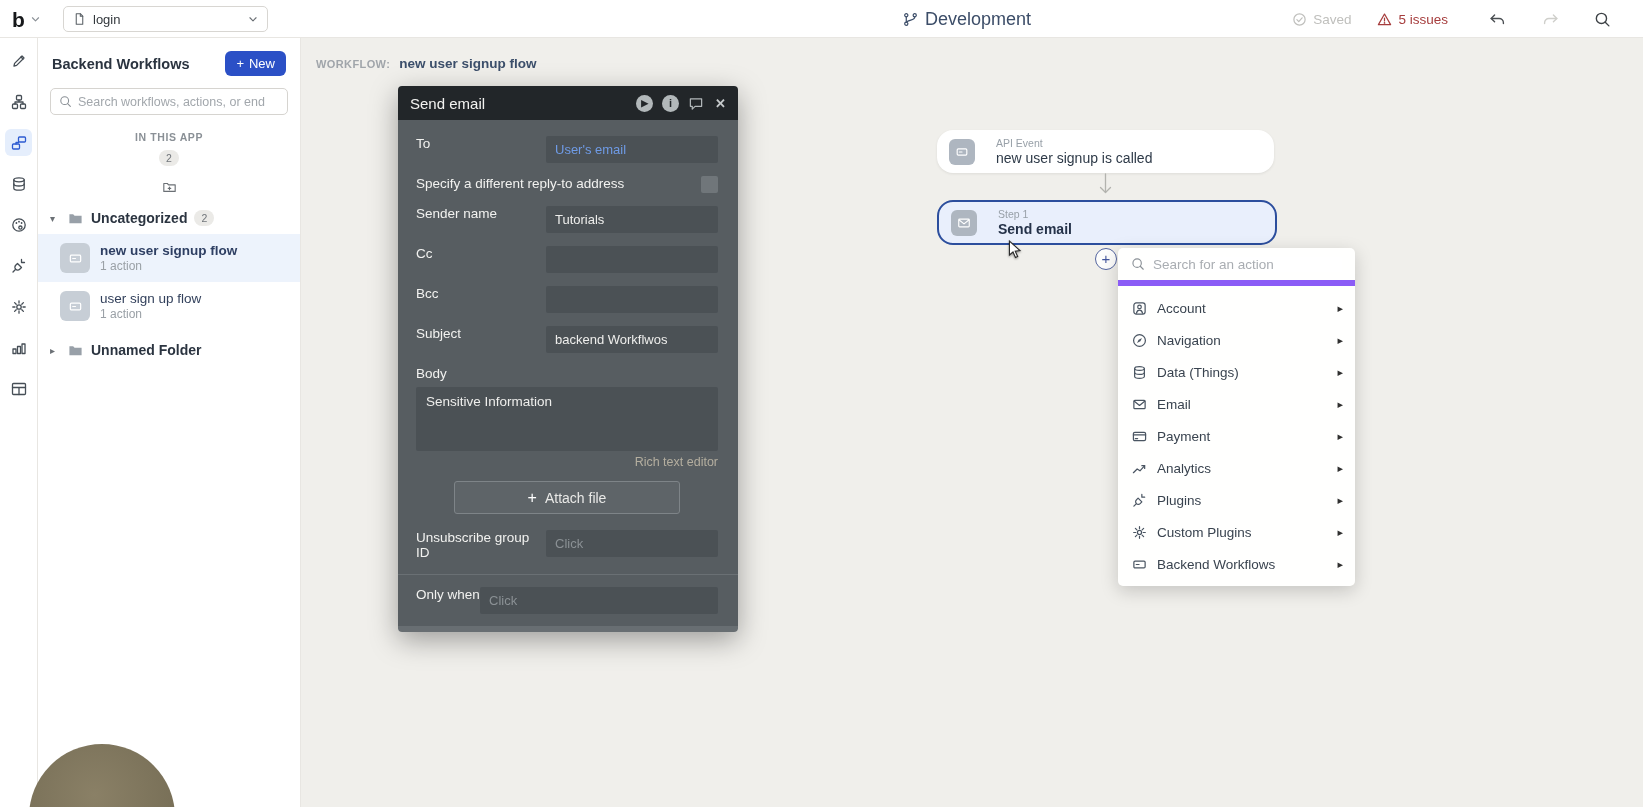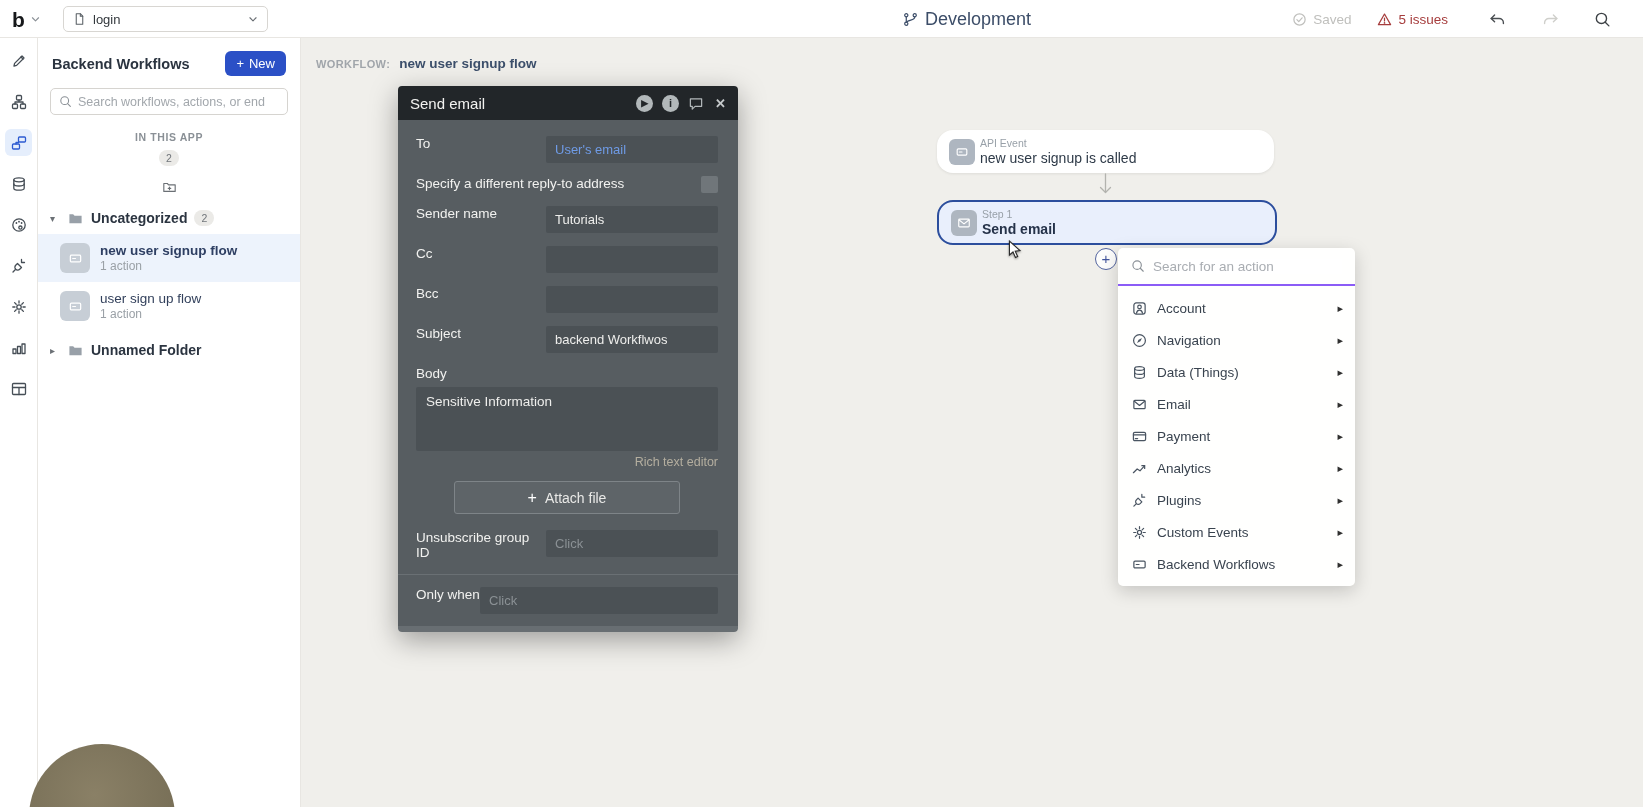--- a/index.html
+++ b/index.html
@@ -54,21 +54,21 @@
   .wf-item.selected .wf-name { font-weight:bold; color:#2e3f63; }
   .wf-meta { font-size:12px; color:#9aa0a6; line-height:15px; }
   .avatar-bubble { position:absolute; left:29px; top:744px; width:146px; height:146px; border-radius:50%;
     background:radial-gradient(circle at 45% 35%, #8a8066, #6f6750); z-index:25; }
 
   
   .wf-breadcrumb { position:absolute; left:316px; top:56px; display:flex; align-items:baseline; gap:9px; z-index:5; }
   .wf-breadcrumb .k { font-size:11px; font-weight:bold; letter-spacing:.4px; color:#a0a5aa; }
   .wf-breadcrumb .v { font-size:13.5px; font-weight:bold; color:#3c4f6b; }
 
-  .node { position:absolute; display:flex; align-items:center; gap:5px; padding:0 12px; border-radius:16px; cursor:pointer; }
+  .node { position:absolute; display:flex; align-items:center; gap:21px; padding:0 12px; border-radius:16px; cursor:pointer; }
   .node-1 { left:937px; top:130px; width:337px; height:43px; background:#fff; box-shadow:0 1px 3px rgba(0,0,0,.08); }
   .node-2 { left:937px; top:200px; width:340px; height:45px; background:#e9effc; border:2px solid #2c4e9d; }
   .node-tile { width:26px; height:26px; border-radius:6px; background:#aeb6c0; display:flex; align-items:center; justify-content:center; color:#fff; flex:0 0 auto; }
   .node-kind { font-size:10.5px; color:#98a0a8; line-height:13px; }
   .node-title { font-size:14px; color:#2e3a48; font-weight:500; line-height:17px; }
   .node-2 .node-title { font-weight:bold; color:#253249; }
   .flow-arrow { position:absolute; left:1097px; top:172px; color:#b3b3ae; z-index:4; }
   .plus-btn { position:absolute; left:1095px; top:248px; width:22px; height:22px; border-radius:50%; background:#fdfdfc; border:1.5px solid #54659f; color:#40549c; font-size:15px; line-height:19px; text-align:center; cursor:pointer; z-index:40; }
   .cursor { position:absolute; left:1006px; top:240px; z-index:60; filter:drop-shadow(0 1px 1px rgba(0,0,0,.4)); }
 
@@ -90,21 +90,21 @@
   .m-body-label { color:#f2f2f0; font-size:13.5px; margin-bottom:6px; }
   .m-textarea { width:100%; height:64px; background:#4b5155; border-radius:2px; color:#eeeeec; font-size:13.5px; padding:7px 10px; cursor:text; }
   .m-richtext { text-align:right; color:#b4ae9f; font-size:12.5px; margin:4px 0 12px 0; cursor:pointer; }
   .attach-btn { display:flex; align-items:center; justify-content:center; gap:8px; width:226px; height:33px; margin:0 auto 16px auto; background:#5e6468; border:1px solid #7e8488; border-radius:3px; color:#e9e9e7; font-size:14px; cursor:pointer; font-family:inherit; }
   .attach-plus { font-size:16px; color:#fff; }
   .m-divider { border:none; border-top:1px solid #6a7074; margin:14px -20px 12px -18px; }
   .m-input.wide { width:238px; }
 
   
   .action-menu { position:absolute; left:1118px; top:248px; width:237px; background:#fffffe; border-radius:5px; box-shadow:0 5px 18px rgba(0,0,0,.18); z-index:45; padding-bottom:6px; }
-  .am-search { height:38px; display:flex; align-items:center; gap:8px; padding:0 13px; border-bottom:2px solid #8b5cf6; color:#8a9096; }
+  .am-search { height:38px; display:flex; align-items:center; gap:8px; padding:0 13px; border-bottom:6px solid #8b5cf6; color:#8a9096; }
   .am-search input { border:none; outline:none; flex:1; font-size:13.5px; color:#33383d; font-family:inherit; min-width:0; }
   .am-search input::placeholder { color:#a9adb2; }
   .am-list { padding-top:6px; }
   .menu-item { height:32px; display:flex; align-items:center; gap:10px; padding:0 12px 0 14px; cursor:pointer; color:#4a5562; }
   .mi-label { flex:1; font-size:13.5px; color:#39434f; }
   .mi-caret { color:#2f2f2f; font-size:11px; }
 </style>
 </head>
 <body>
 
@@ -466,21 +466,21 @@
             <path class="stroke" d="M4.2 11.8L2 14"></path>
           </svg>
         <span class="mi-label">Plugins</span>
         <span class="mi-caret">▸</span>
       </div>
       <div class="menu-item">
         <svg width="15" height="15" viewBox="0 0 16 16">
             <circle class="stroke" cx="8" cy="8" r="2.2"></circle>
             <path class="stroke" d="M8 1.8V4M8 12v2.2M1.8 8H4M12 8h2.2M3.6 3.6l1.6 1.6M10.8 10.8l1.6 1.6M12.4 3.6l-1.6 1.6M5.2 10.8l-1.6 1.6"></path>
           </svg>
-        <span class="mi-label">Custom Events</span>
+        <span class="mi-label">Custom Plugins</span>
         <span class="mi-caret">▸</span>
       </div>
       <div class="menu-item">
         <svg width="15" height="15" viewBox="0 0 16 16">
             <rect class="stroke" x="2" y="4.5" width="12" height="7" rx="1.2"></rect>
             <line class="stroke" x1="4.5" y1="8" x2="7.5" y2="8"></line>
           </svg>
         <span class="mi-label">Backend Workflows</span>
         <span class="mi-caret">▸</span>
       </div>

